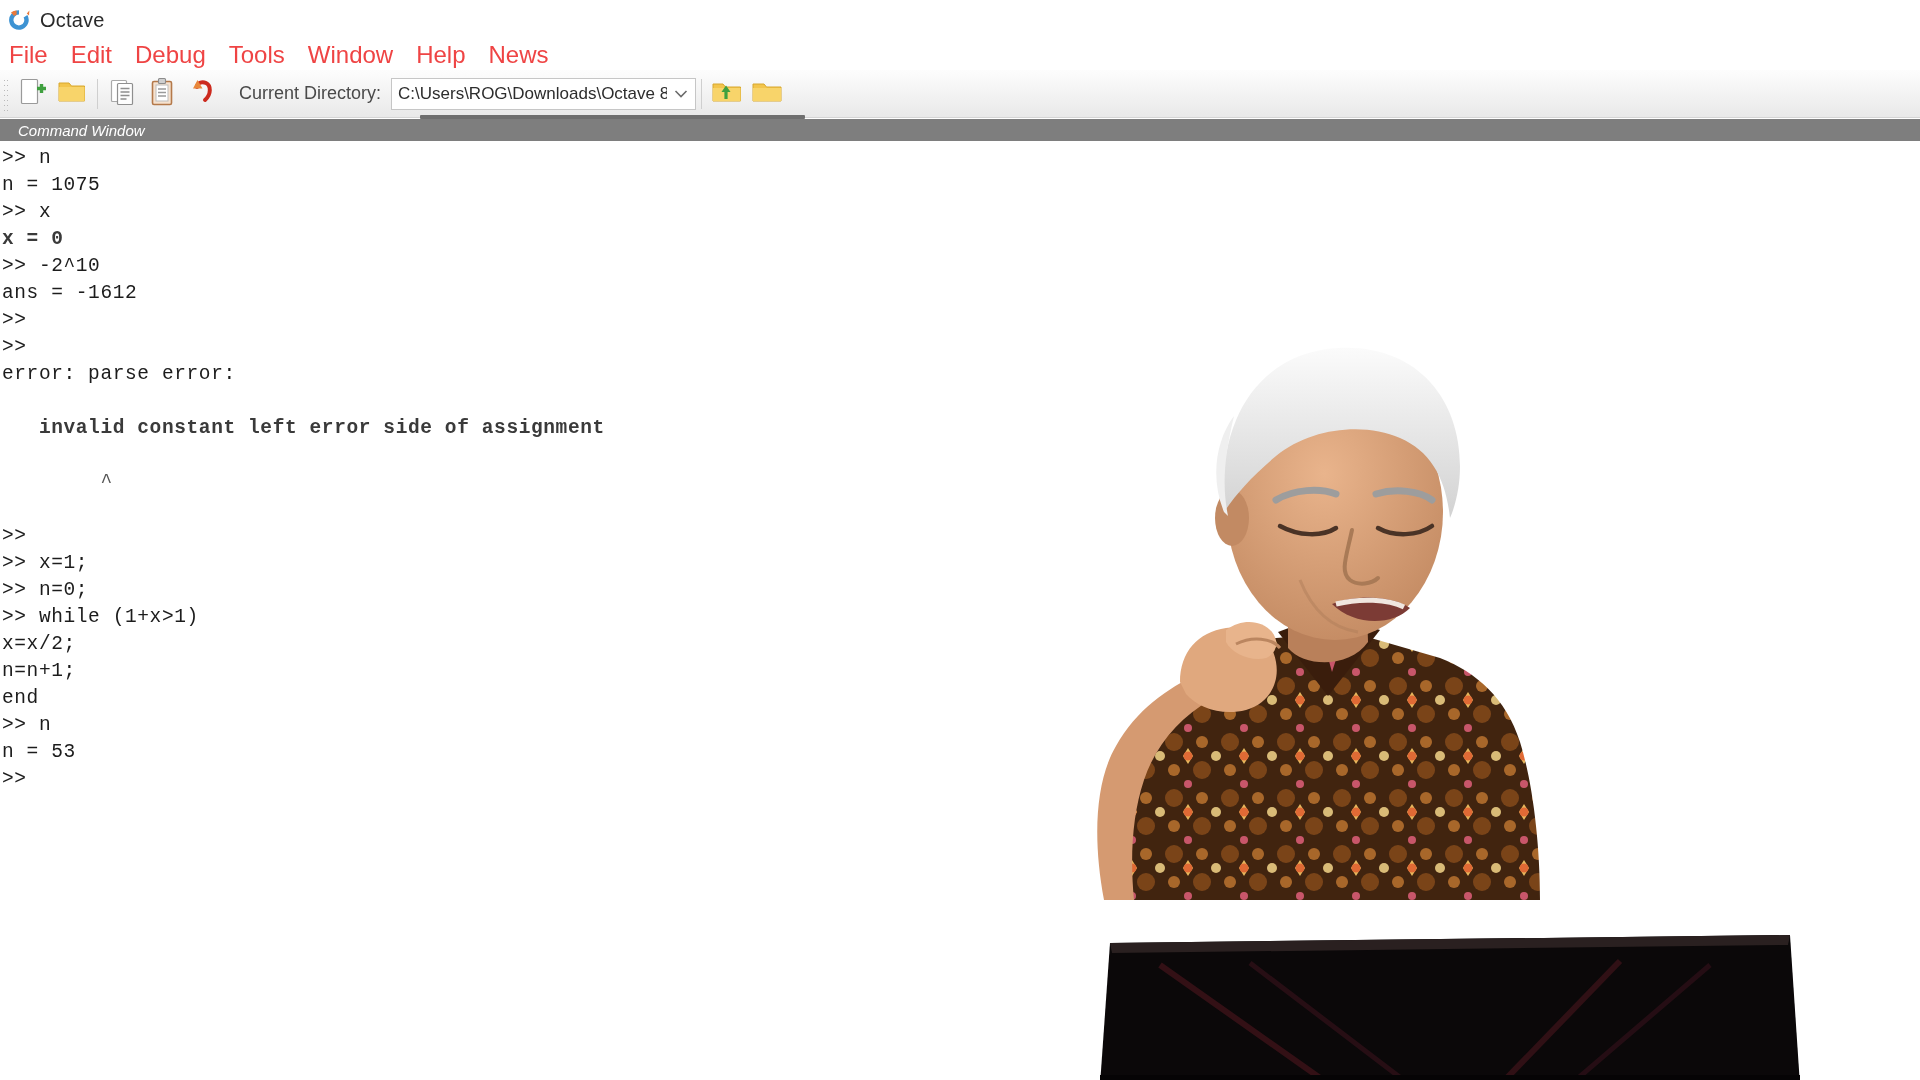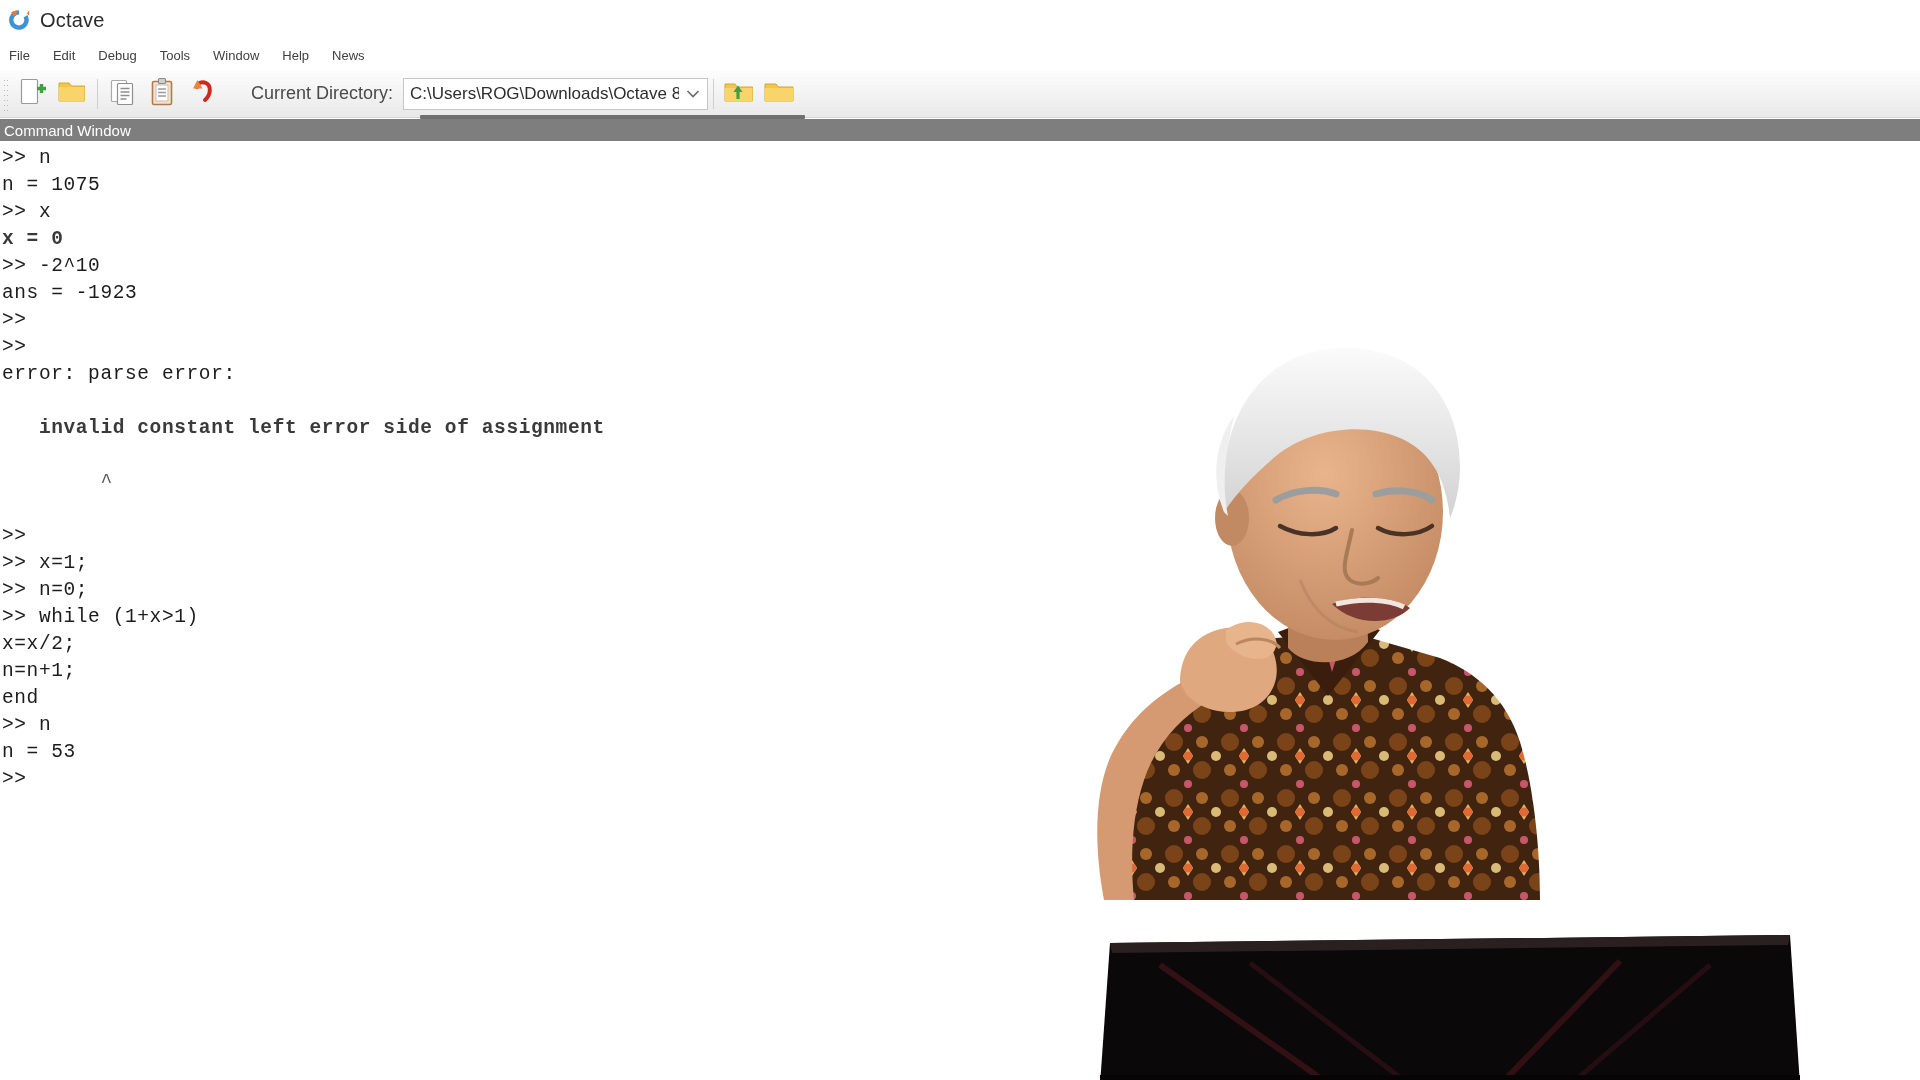--- a/index.html
+++ b/index.html
@@ -47,22 +47,22 @@
     position: absolute;
     left: 0; top: 40px;
     width: 1920px; height: 30px;
     background: #ffffff;
     display: flex;
     align-items: center;
     padding-left: 9px;
     box-sizing: border-box;
   }
   .menu-item {
-    font-size: 13px;
-    color: #404040;
+    font-size: 24px;
+    color: #ef4444;
     padding: 1px 12px 1px 0;
     margin-right: 11px;
     cursor: default;
     white-space: nowrap;
   }
 
   
   .toolbar {
     position: absolute;
     left: 0; top: 70px;
@@ -89,21 +89,21 @@
   }
   .tb-sep {
     width: 1px; height: 30px;
     background: #cfcfcf;
     margin: 0 5px;
     flex: 0 0 auto;
   }
   .cd-label {
     font-size: 18px;
     color: #4a4a4a;
-    margin: 0 10px 0 28px;
+    margin: 0 10px 0 16px;
     white-space: nowrap;
     flex: 0 0 auto;
   }
   .cd-combo {
     width: 305px; height: 32px;
     background: #ffffff;
     border: 1px solid #c6c6c6;
     display: flex;
     align-items: center;
     box-sizing: border-box;
@@ -129,22 +129,23 @@
     left: 0; top: 119px;
     width: 1920px; height: 22px;
     background: #7e7e7e;
     display: flex;
     align-items: center;
     box-sizing: border-box;
   }
   .cw-header-title {
     font-size: 15px;
     color: #ffffff;
-    padding-left: 4px;
+    padding-left: 18px;
     white-space: nowrap;
+    font-style: italic;
   }
 
   
   .splitter-nub {
     position: absolute;
     left: 420px; top: 115px;
     width: 385px; height: 4px;
     background: #6f6f6f;
     border-radius: 1px;
   }
@@ -315,21 +316,21 @@
   <div class="cw-header">
     <span class="cw-header-title">Command Window</span>
   </div>
 
   <div class="console">
     <div class="console-line">&gt;&gt; n</div>
     <div class="console-line">n = 1075</div>
     <div class="console-line">&gt;&gt; x</div>
     <div class="console-line faint">x = 0</div>
     <div class="console-line">&gt;&gt; -2^10</div>
-    <div class="console-line">ans = -1923</div>
+    <div class="console-line">ans = -1612</div>
     <div class="console-line">&gt;&gt;</div>
     <div class="console-line">&gt;&gt;</div>
     <div class="console-line">error: parse error:</div>
     <div class="console-line"></div>
     <div class="console-line faint">   invalid constant left error side of assignment</div>
     <div class="console-line"></div>
     <div class="console-line caret">        ^</div>
     <div class="console-line"></div>
     <div class="console-line">&gt;&gt;</div>
     <div class="console-line">&gt;&gt; x=1;</div>

